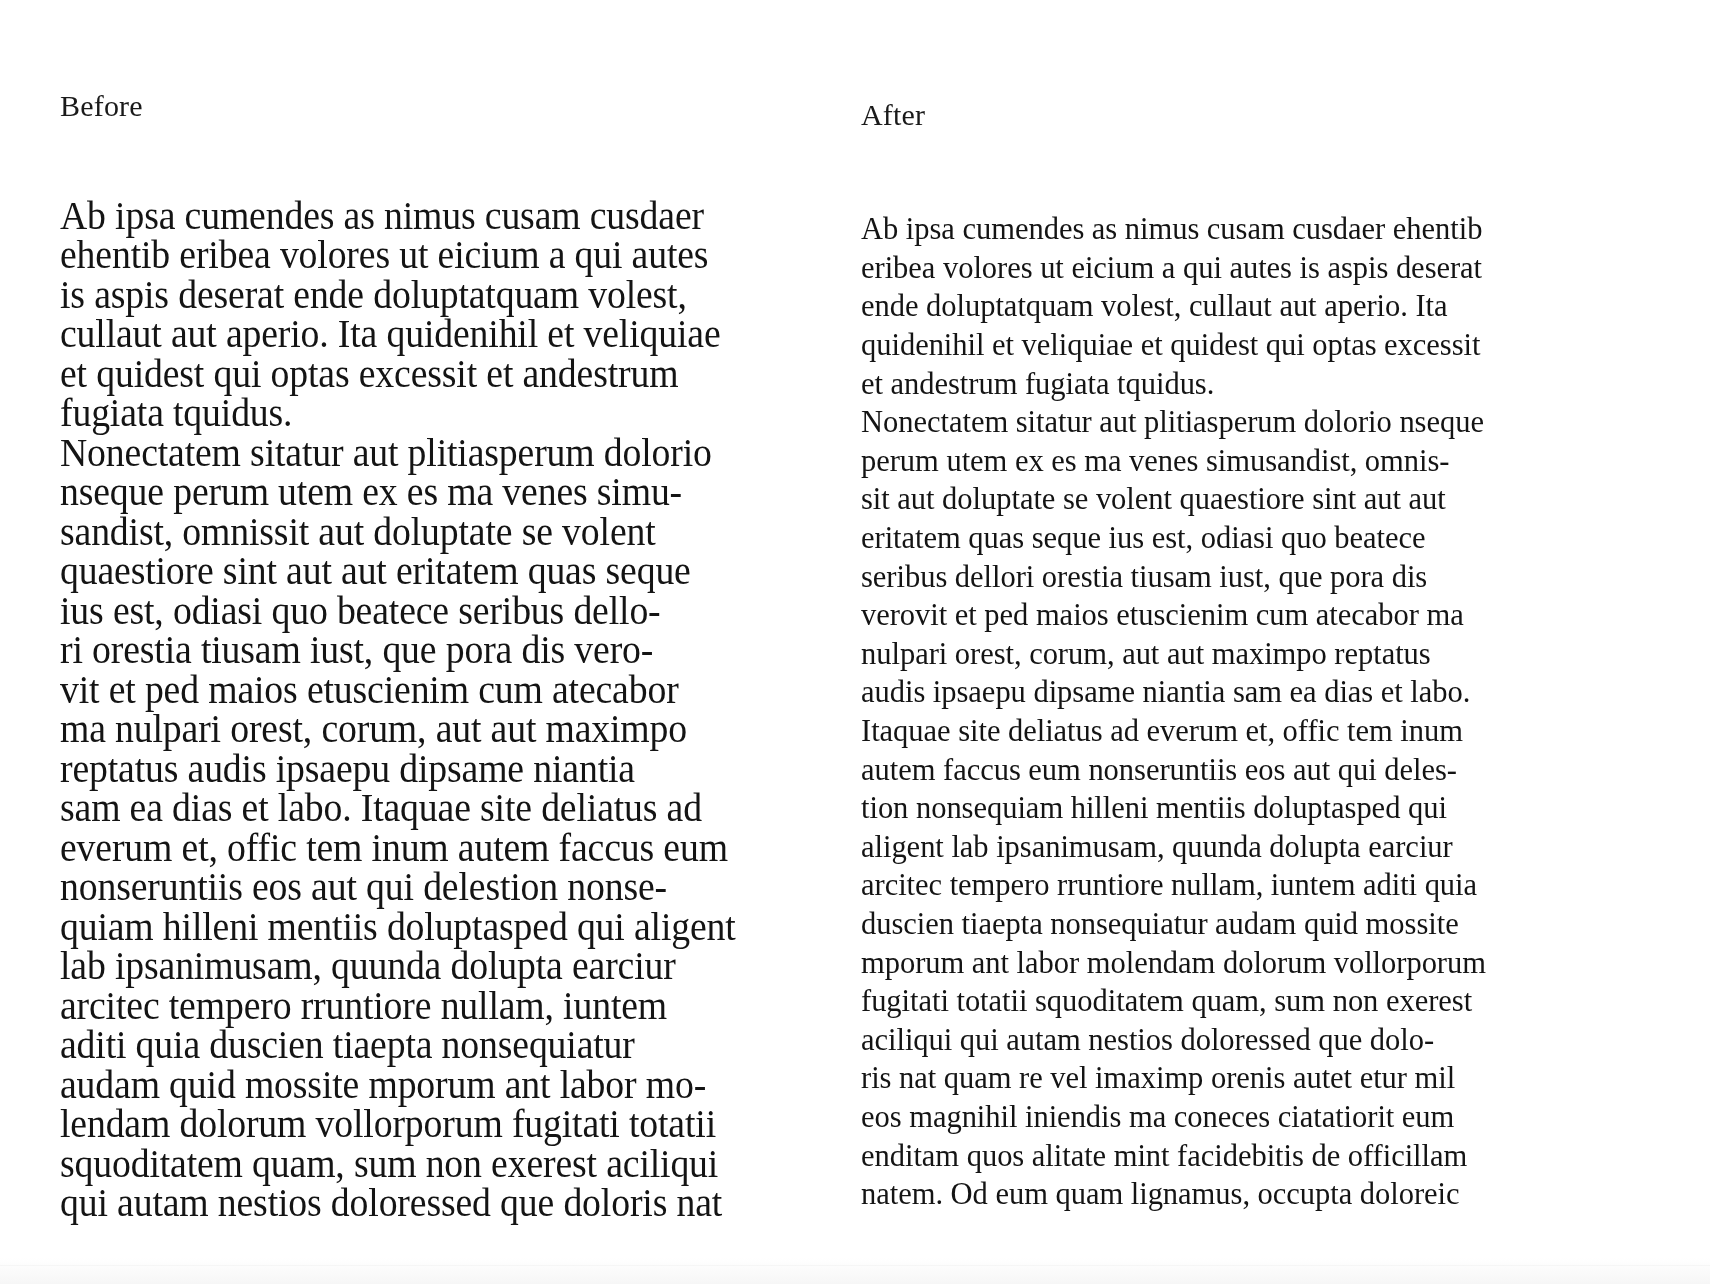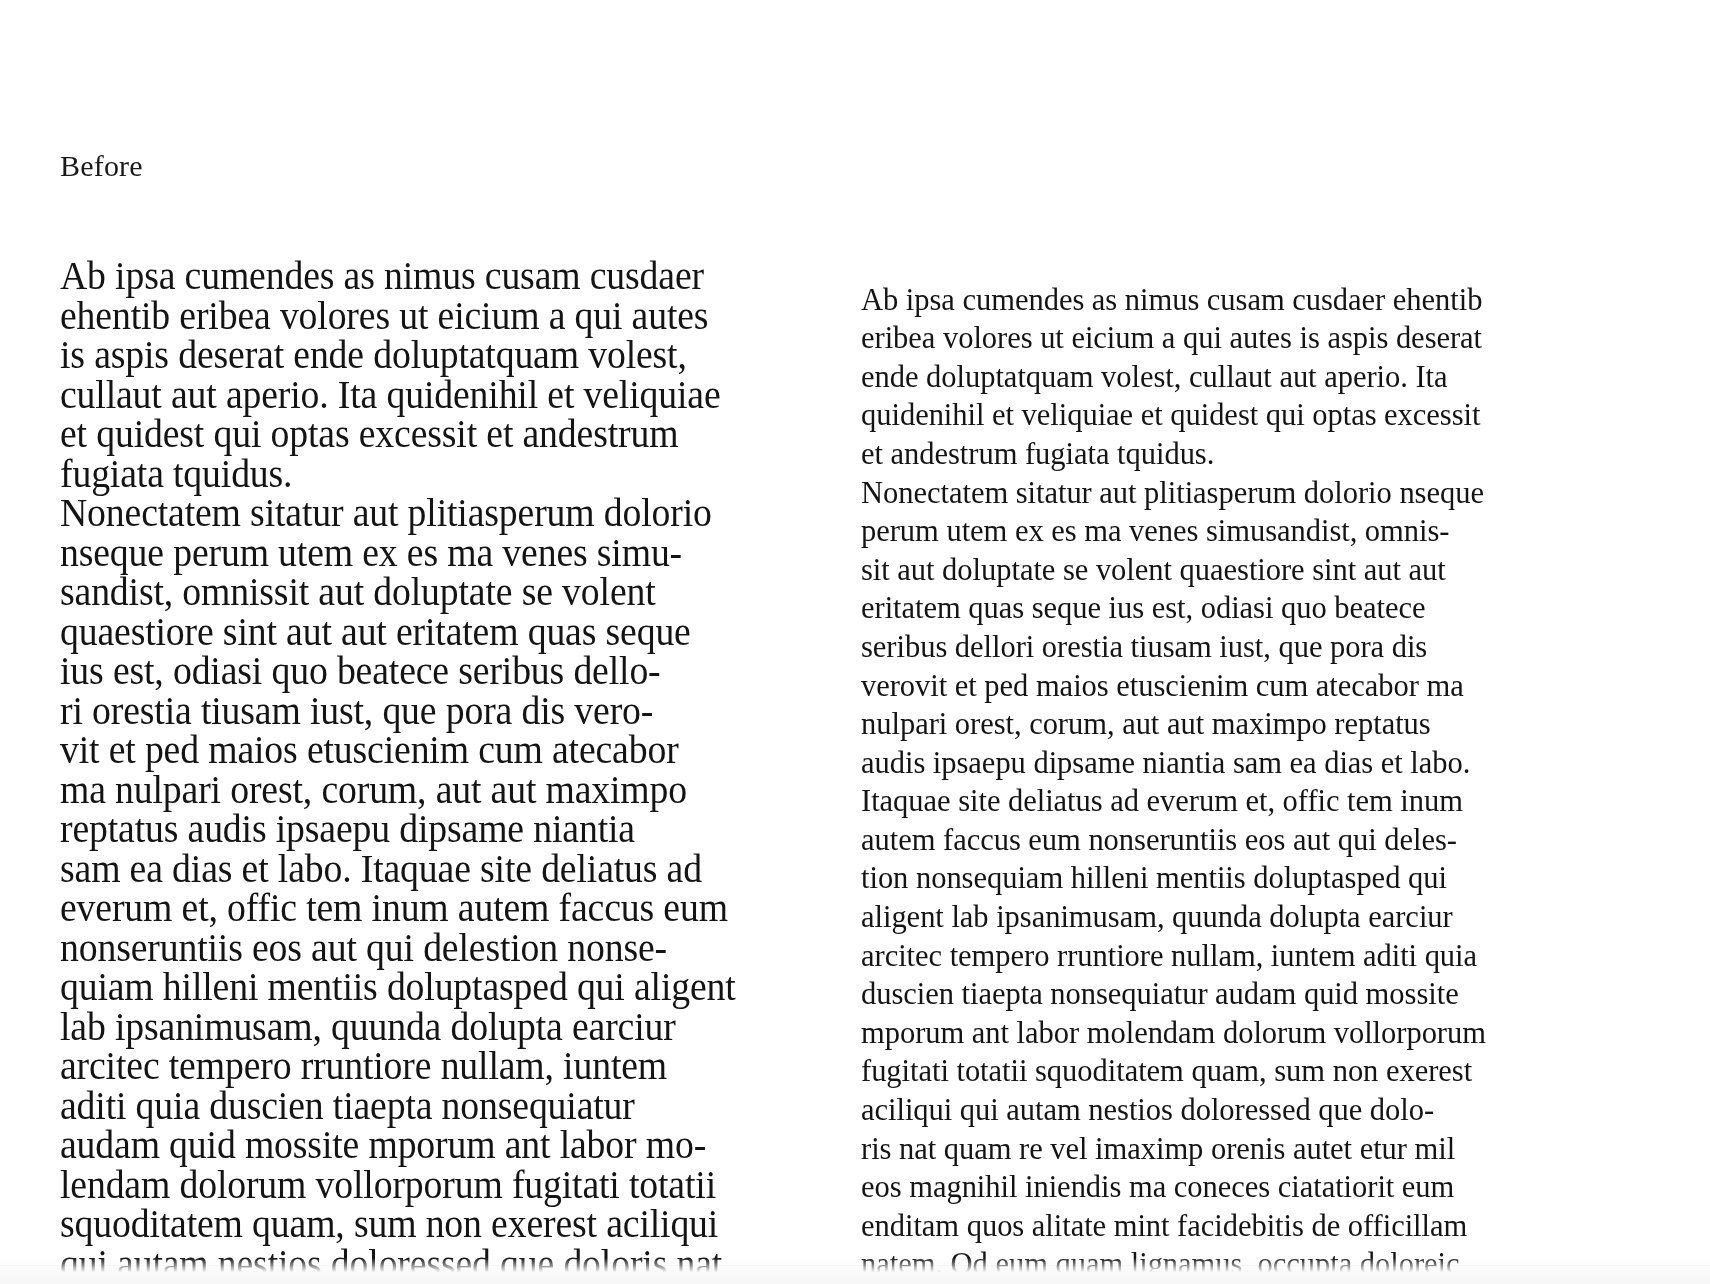--- a/index.html
+++ b/index.html
@@ -20,21 +20,21 @@
     position: relative;
     width: 1710px;
     height: 1284px;
     background: #ffffff;
     overflow: hidden;
   }
 
   .columns {
     display: flex;
     flex-direction: row;
-    align-items: flex-end;
+    align-items: center;
     width: 1710px;
     height: 1284px;
   }
 
   .column {
     position: relative;
     box-sizing: border-box;
   }
 
   .column-before {
@@ -168,20 +168,21 @@
           <span class="line">aditi quia duscien tiaepta nonsequiatur</span>
           <span class="line">audam quid mossite mporum ant labor mo-</span>
           <span class="line">lendam dolorum vollorporum fugitati totatii</span>
           <span class="line">squoditatem quam, sum non exerest aciliqui</span>
           <span class="line">qui autam nestios doloressed que doloris nat</span>
         </div>
       </div>
     </div>
 
     <div class="column column-after">
+      <div class="col-label">After</div>
 
       <div class="body-copy copy-after">
         <div class="para">
           <span class="line">Ab ipsa cumendes as nimus cusam cusdaer ehentib</span>
           <span class="line">eribea volores ut eicium a qui autes is aspis deserat</span>
           <span class="line">ende doluptatquam volest, cullaut aut aperio. Ita</span>
           <span class="line">quidenihil et veliquiae et quidest qui optas excessit</span>
           <span class="line">et andestrum fugiata tquidus.</span>
           <span class="line">Nonectatem sitatur aut plitiasperum dolorio nseque</span>
           <span class="line">perum utem ex es ma venes simusandist, omnis-</span>

